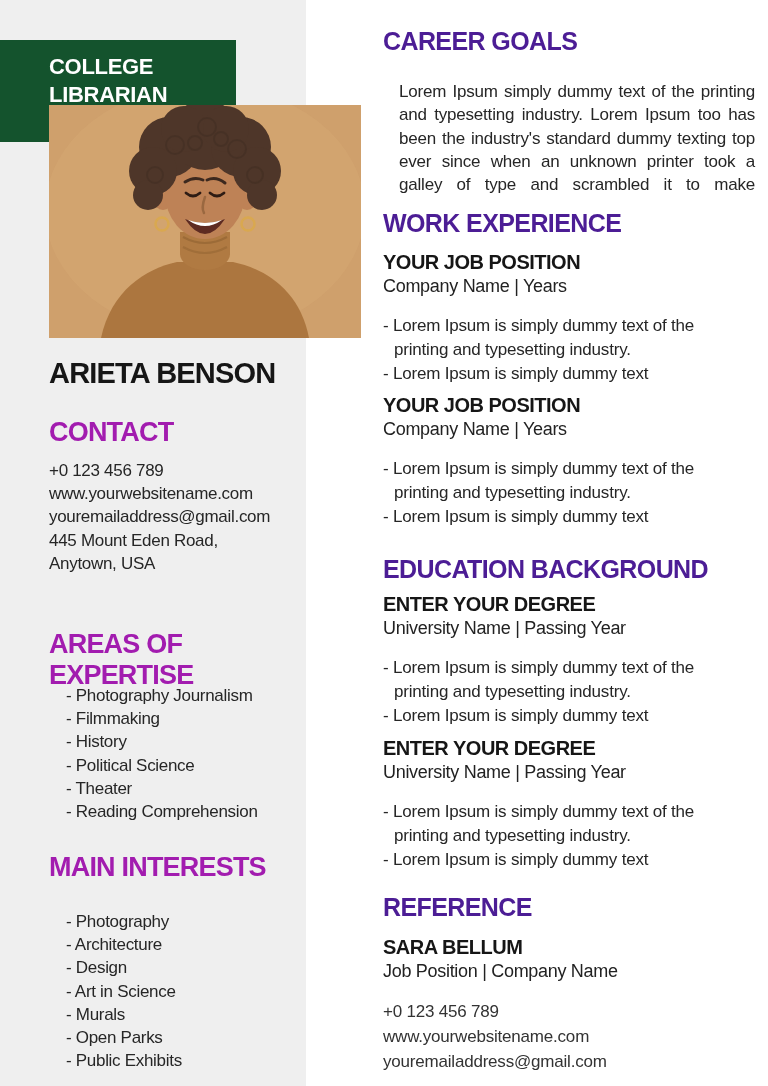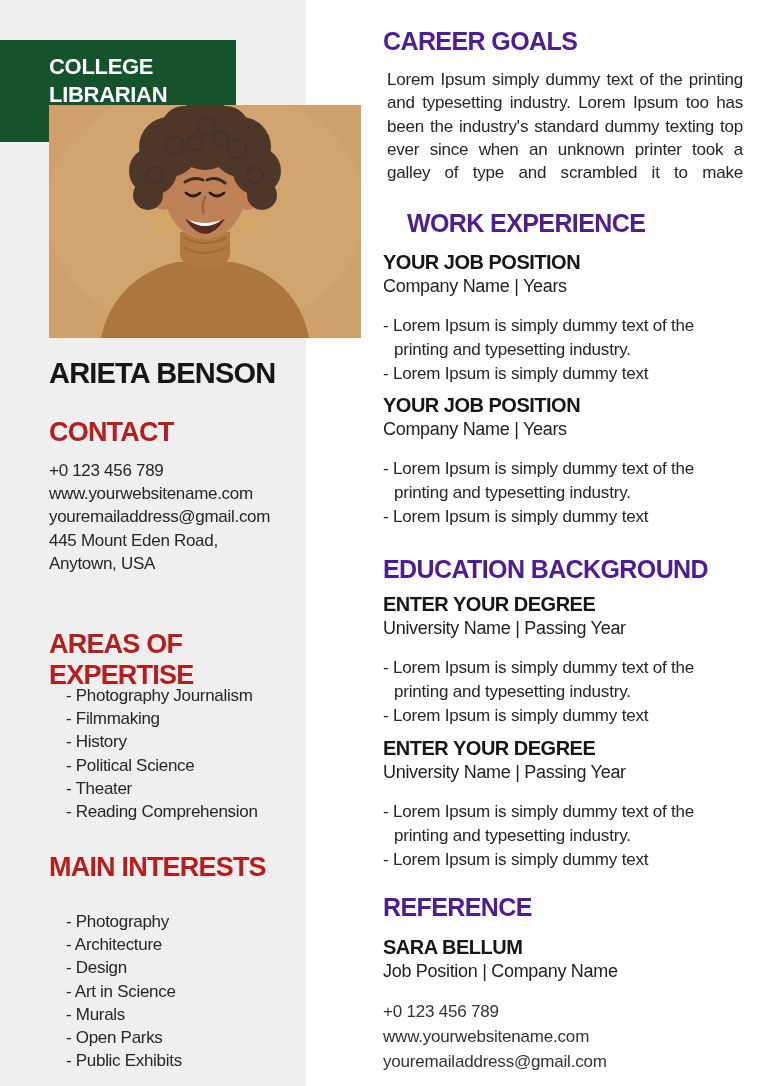--- a/index.html
+++ b/index.html
@@ -18,21 +18,21 @@
   }
   .photo { position:absolute; left:49px; top:105px; width:312px; height:233px; }
   .photo svg { display:block; }
 
   .name {
     position:absolute; left:49px; top:356px; width:250px; margin:0;
     font-size:29px; line-height:34px; font-weight:bold; color:#161616; letter-spacing:-0.8px;
   }
   .sideheading {
     position:absolute; left:49px; width:250px; margin:0;
-    font-size:27px; line-height:31px; font-weight:bold; color:#b91c1c; letter-spacing:-0.8px;
+    font-size:27px; line-height:31px; font-weight:bold; color:#a21caf; letter-spacing:-0.8px;
   }
   .contact-h { top:417px; }
   .expertise-h { top:629px; }
   .interests-h { top:852px; }
 
   .plainlist { position:absolute; left:49px; width:250px; margin:0; padding:0; list-style:none;
     font-size:17px; line-height:23.2px; color:#262626; letter-spacing:-0.3px; }
   .contact-list { top:459px; }
   .dashlist { position:absolute; left:49px; width:255px; margin:17px; padding:0; list-style:none;
     font-size:17px; line-height:23.2px; color:#262626; letter-spacing:-0.3px; }
@@ -40,26 +40,26 @@
   .dashlist li::before { content:"- "; }
   .expertise-list { top:667px; }
   .interests-list { top:893px; }
 
   .main { position:absolute; left:383px; top:0; width:356px; }
   .mainheading {
     position:absolute; left:0; margin:0; width:356px;
     font-size:25px; line-height:29px; font-weight:bold; color:#4c1d95; letter-spacing:-0.6px;
   }
   .career-h { top:27px; }
-  .work-h { top:209px;margin-left:24px; }
+  .work-h { top:209px; }
   .edu-h { top:555px; }
   .ref-h { top:893px; }
 
   .career-body {
-    position:absolute; left:0; top:64px; width:356px; margin:4px;
+    position:absolute; left:0; top:64px; width:356px; margin:16px;
     font-size:17px; line-height:23.3px; color:#262626; letter-spacing:-0.2px;
     text-align:justify; text-align-last:justify;
   }
   .entry { position:absolute; left:0; width:356px; }
   .entry-title { font-size:20px; line-height:25px; font-weight:bold; color:#161616; letter-spacing:-0.5px; }
   .entry-sub { font-size:18px; line-height:23px; color:#222222; letter-spacing:-0.3px; }
   .entry-bullets { margin:16px 0 0 0; padding:0; list-style:none;
     font-size:17px; line-height:24px; color:#262626; letter-spacing:-0.2px; }
   .entry-bullets li { padding-left:11px; text-indent:-11px; }
   .entry-bullets li::before { content:"- "; }

